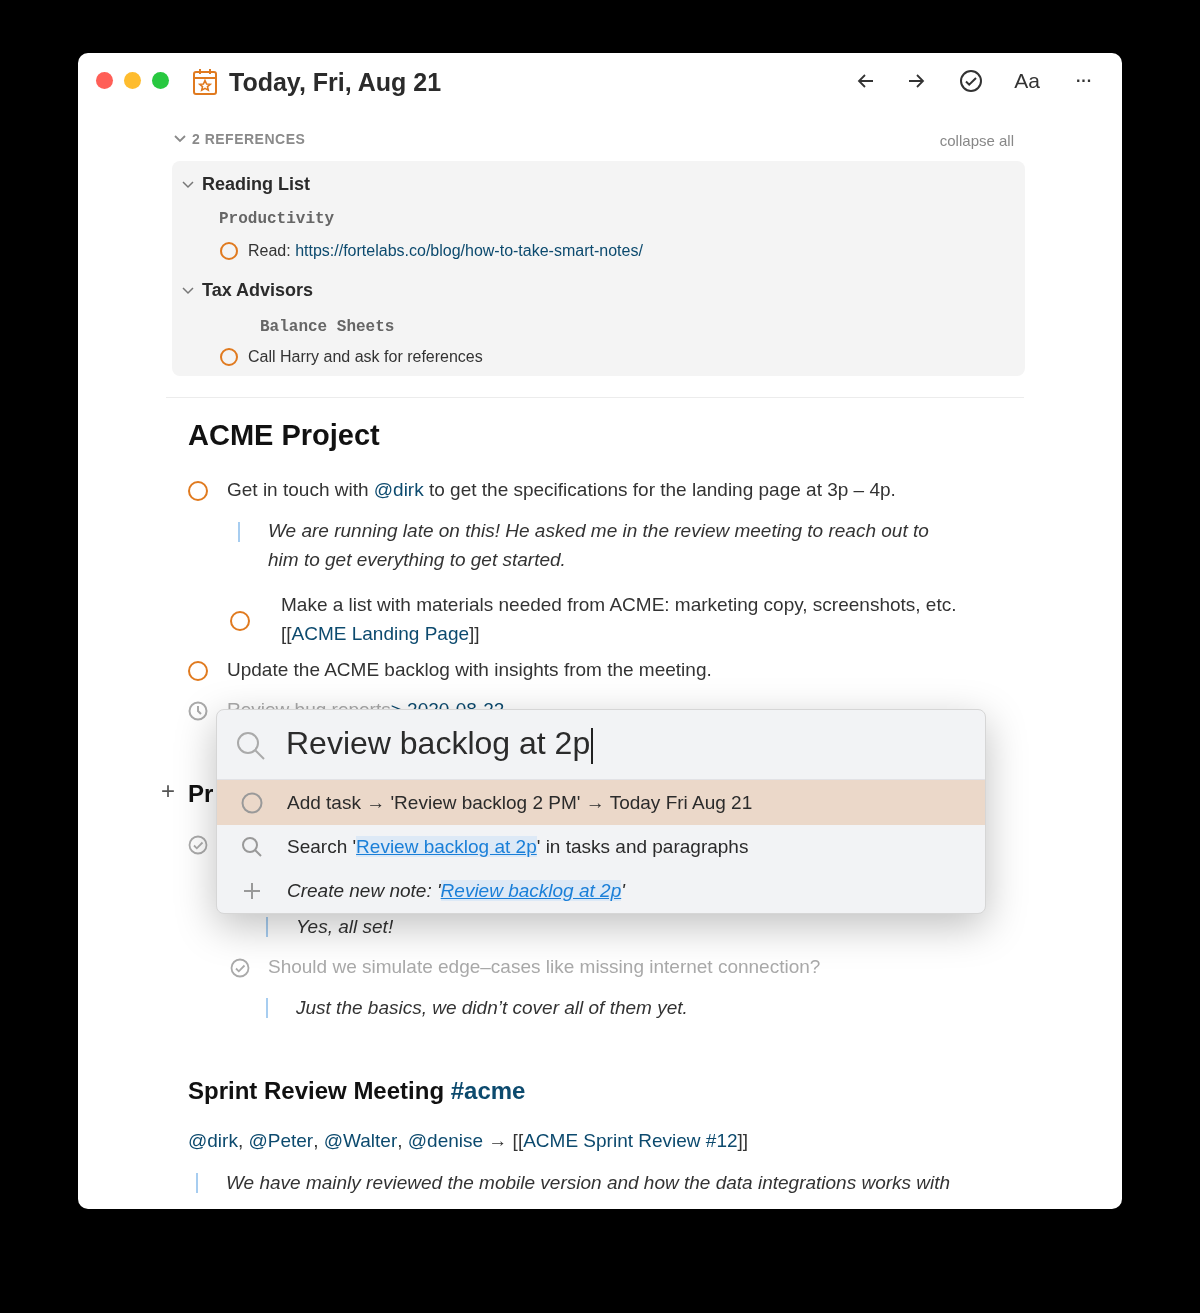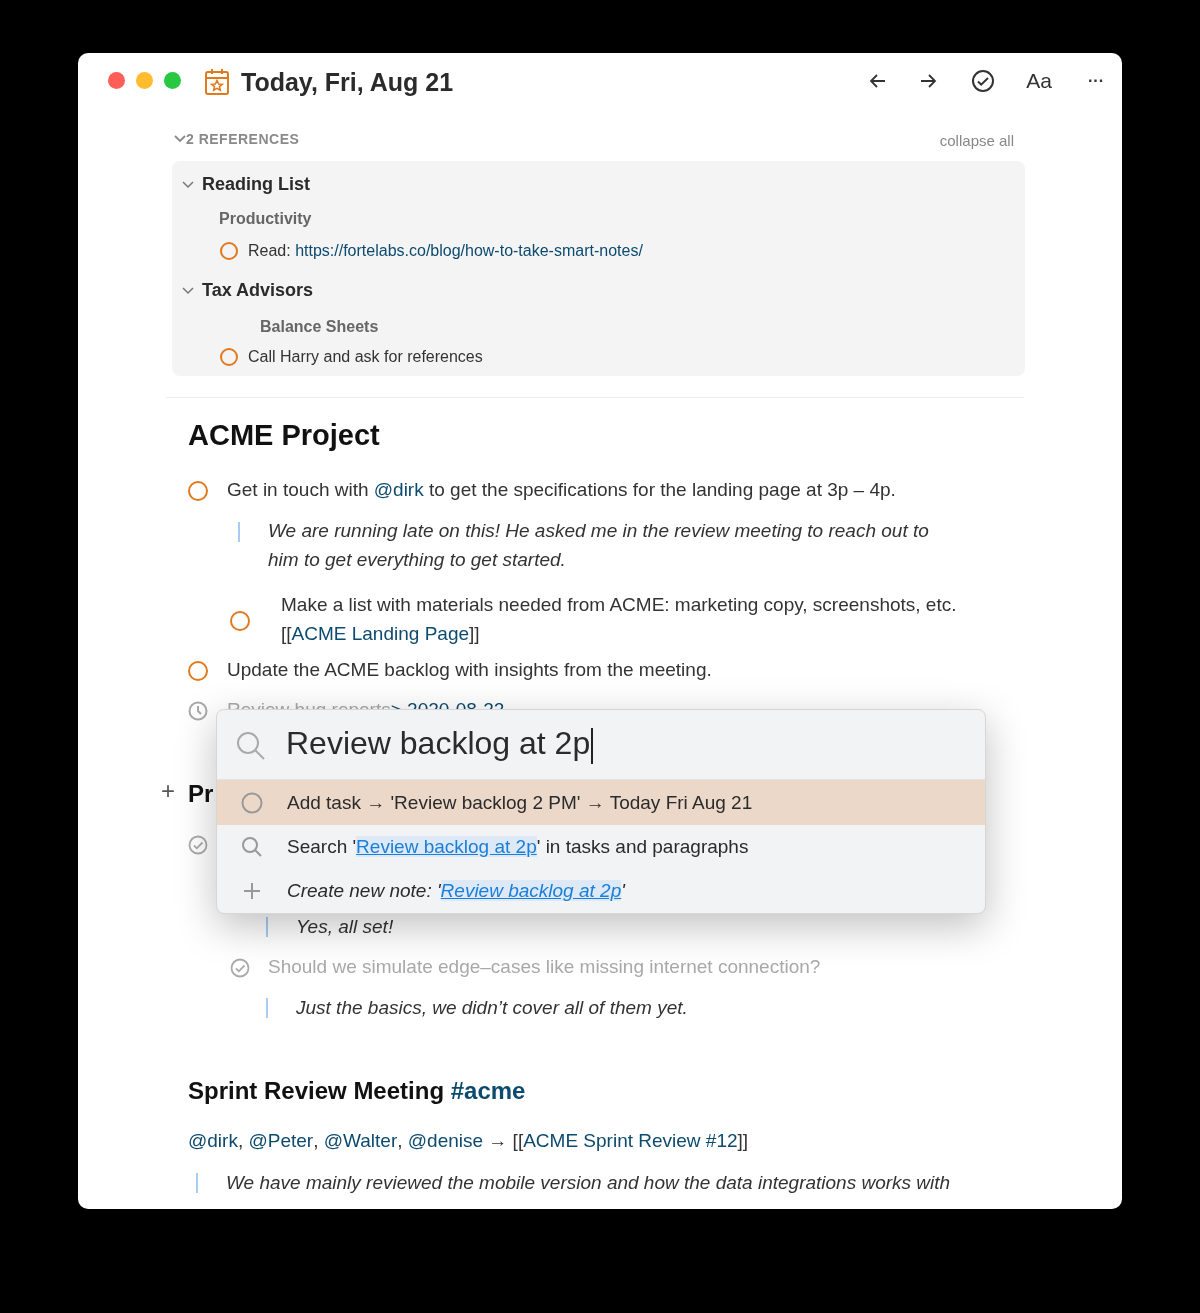--- a/index.html
+++ b/index.html
@@ -1,33 +1,33 @@
 <!DOCTYPE html>
 <html><head>
 <meta charset="utf-8">
 <style>
   html, body { margin:0; padding:0; }
   body { width:1200px; height:1313px; background:#000; position:relative; overflow:hidden;
          font-family:"Liberation Sans", sans-serif; color:#333; }
   .window { position:absolute; left:78px; top:53px; width:1044px; height:1156px; background:#fff;
             border-radius:10px; overflow:hidden; }
-  .titlebar { position:absolute; left:12px; top:0; width:100%; height:60px; }
+  .titlebar { position:absolute; left:0; top:0; width:100%; height:60px; }
   .traffic { position:absolute; top:19px; width:17px; height:17px; border-radius:50%; }
   .t-red { left:18px; background:#ff5f57; }
   .t-yellow { left:46px; background:#febc2e; }
   .t-green { left:74px; background:#28c840; }
   .cal-icon { position:absolute; left:114px; top:14px; width:26px; height:30px; }
   .title { position:absolute; left:151px; top:15px; font-size:25px; font-weight:bold; color:#2b2b2b; }
   .tb-btn { position:absolute; top:14px; height:28px; display:flex; align-items:center; justify-content:center;
             color:#333; font-size:20px; cursor:pointer; }
-  .refs-header { position:absolute; left:96px; top:78px; font-size:14px; font-weight:bold; color:#8a8a8a; letter-spacing:0.5px; display:flex; align-items:center; }
+  .refs-header { position:absolute; left:96px; top:78px; font-size:14px; font-weight:bold; color:#8a8a8a; letter-spacing:0.5px; display:flex; align-items:center; gap:6px; }
   .collapse-all { position:absolute; right:108px; top:79px; font-size:15px; color:#888; cursor:pointer; }
   .refs-box { position:absolute; left:94px; top:108px; width:853px; height:215px; background:#f4f4f4; border-radius:8px; }
   .ref-group { position:absolute; left:10px; font-size:18px; font-weight:bold; color:#2b2b2b; display:flex; align-items:center; gap:8px; }
-  .ref-sub { position:absolute; left:47px; font-size:16px; font-weight:bold; color:#666; }
+  .ref-sub { position:absolute; left:47px; font-size:16px; font-weight:bold; color:#666;font-family:Liberation Mono, monospace; }
   .ref-task { position:absolute; left:48px; font-size:16px; color:#333; display:flex; align-items:center; gap:10px; }
   .circle { display:inline-block; border:2px solid #e07a1f; border-radius:50%; box-sizing:border-box; flex:none; }
   .orange { color:#0c4a6e; }
   .divider { position:absolute; left:88px; top:344px; width:858px; height:1px; background:#ececec; }
   .h1 { position:absolute; left:110px; top:366px; font-size:29px; font-weight:bold; color:#111; }
   .row { position:absolute; font-size:19px; color:#333; display:flex; align-items:center; }
   .quote { position:absolute; font-size:19px; font-style:italic; color:#333; line-height:29px; }
   .qbar { position:absolute; width:2px; background:#a7cdf0; }
   .muted { color:#a9a9a9; }
   .h2 { position:absolute; left:110px; top:1024px; font-size:24px; font-weight:bold; color:#111; }

